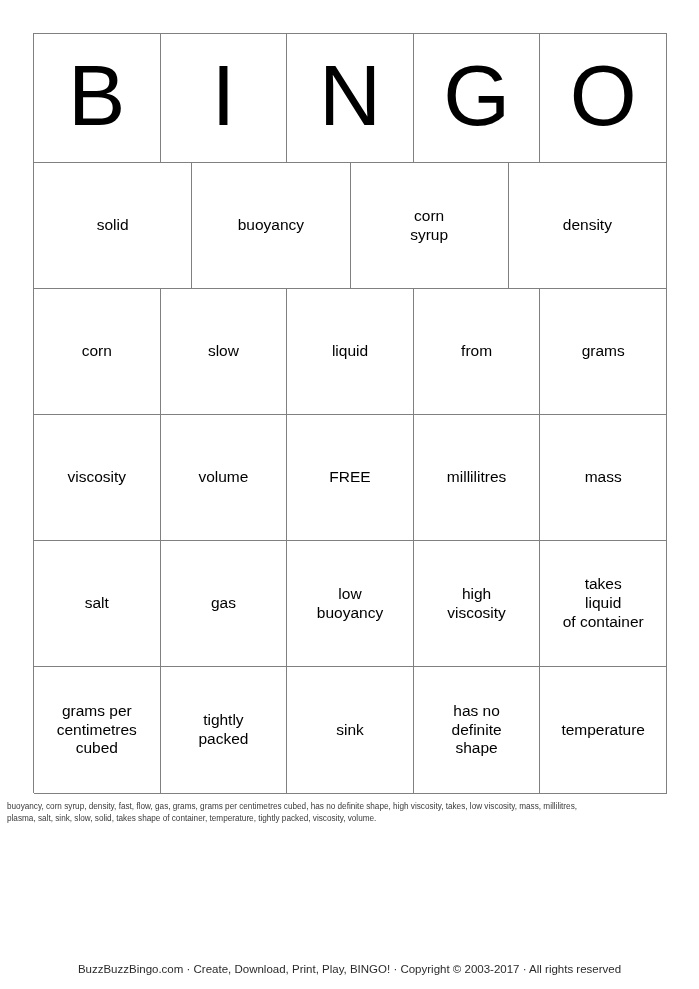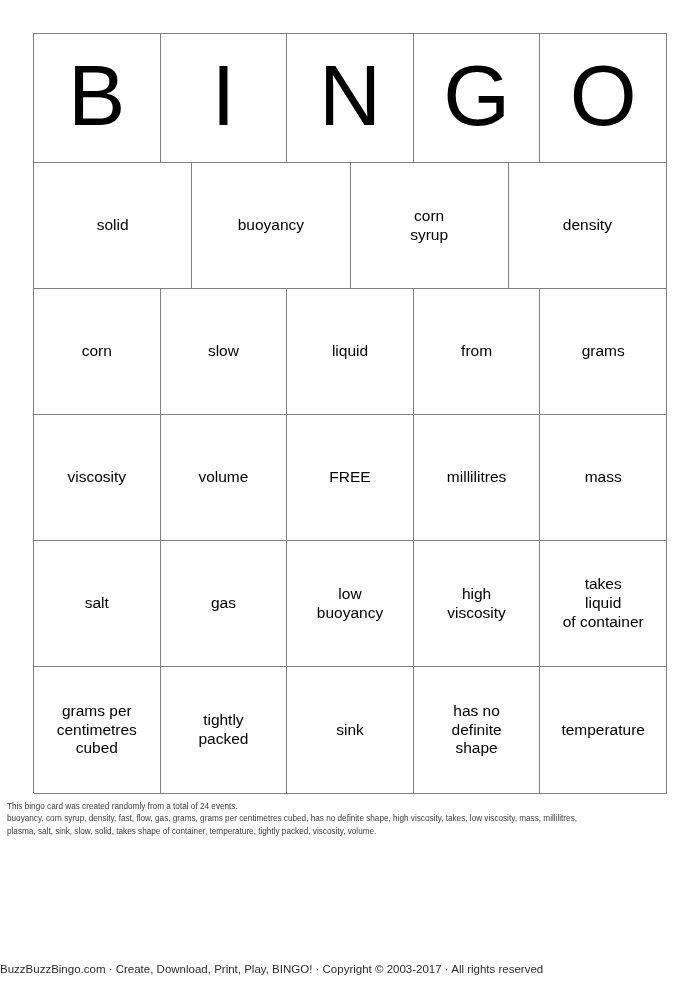--- a/index.html
+++ b/index.html
@@ -90,20 +90,21 @@
     color: #3a3a3a;
   }
   .footnote .fn-line { display: block; white-space: nowrap; }
 
   
   .copyright {
     position: absolute;
     left: 0;
     top: 962px;
     width: 699px;
+    text-align: center;
     font-size: 11.5px;
     line-height: 14px;
     color: #2b2b2b;
   }
 </style>
 </head>
 <body>
 
 <div class="page">
 
@@ -210,20 +211,19 @@
 shape</span>
         </div>
       <div class="cell word-cell">
           <span class="cell-text">temperature</span>
         </div>
     </div>
 
   </div>
 
   <div class="footnote">
-    <span class="fn-line">This bingo card was created randomly from a total of 24 events.</span>
     <span class="fn-line">buoyancy, corn syrup, density, fast, flow, gas, grams, grams per centimetres cubed, has no definite shape, high viscosity, takes, low viscosity, mass, millilitres,</span>
     <span class="fn-line">plasma, salt, sink, slow, solid, takes shape of container, temperature, tightly packed, viscosity, volume.</span>
   </div>
 
   <div class="copyright">BuzzBuzzBingo.com · Create, Download, Print, Play, BINGO! · Copyright © 2003-2017 · All rights reserved</div>
 
 </div>
 
 </body></html>

